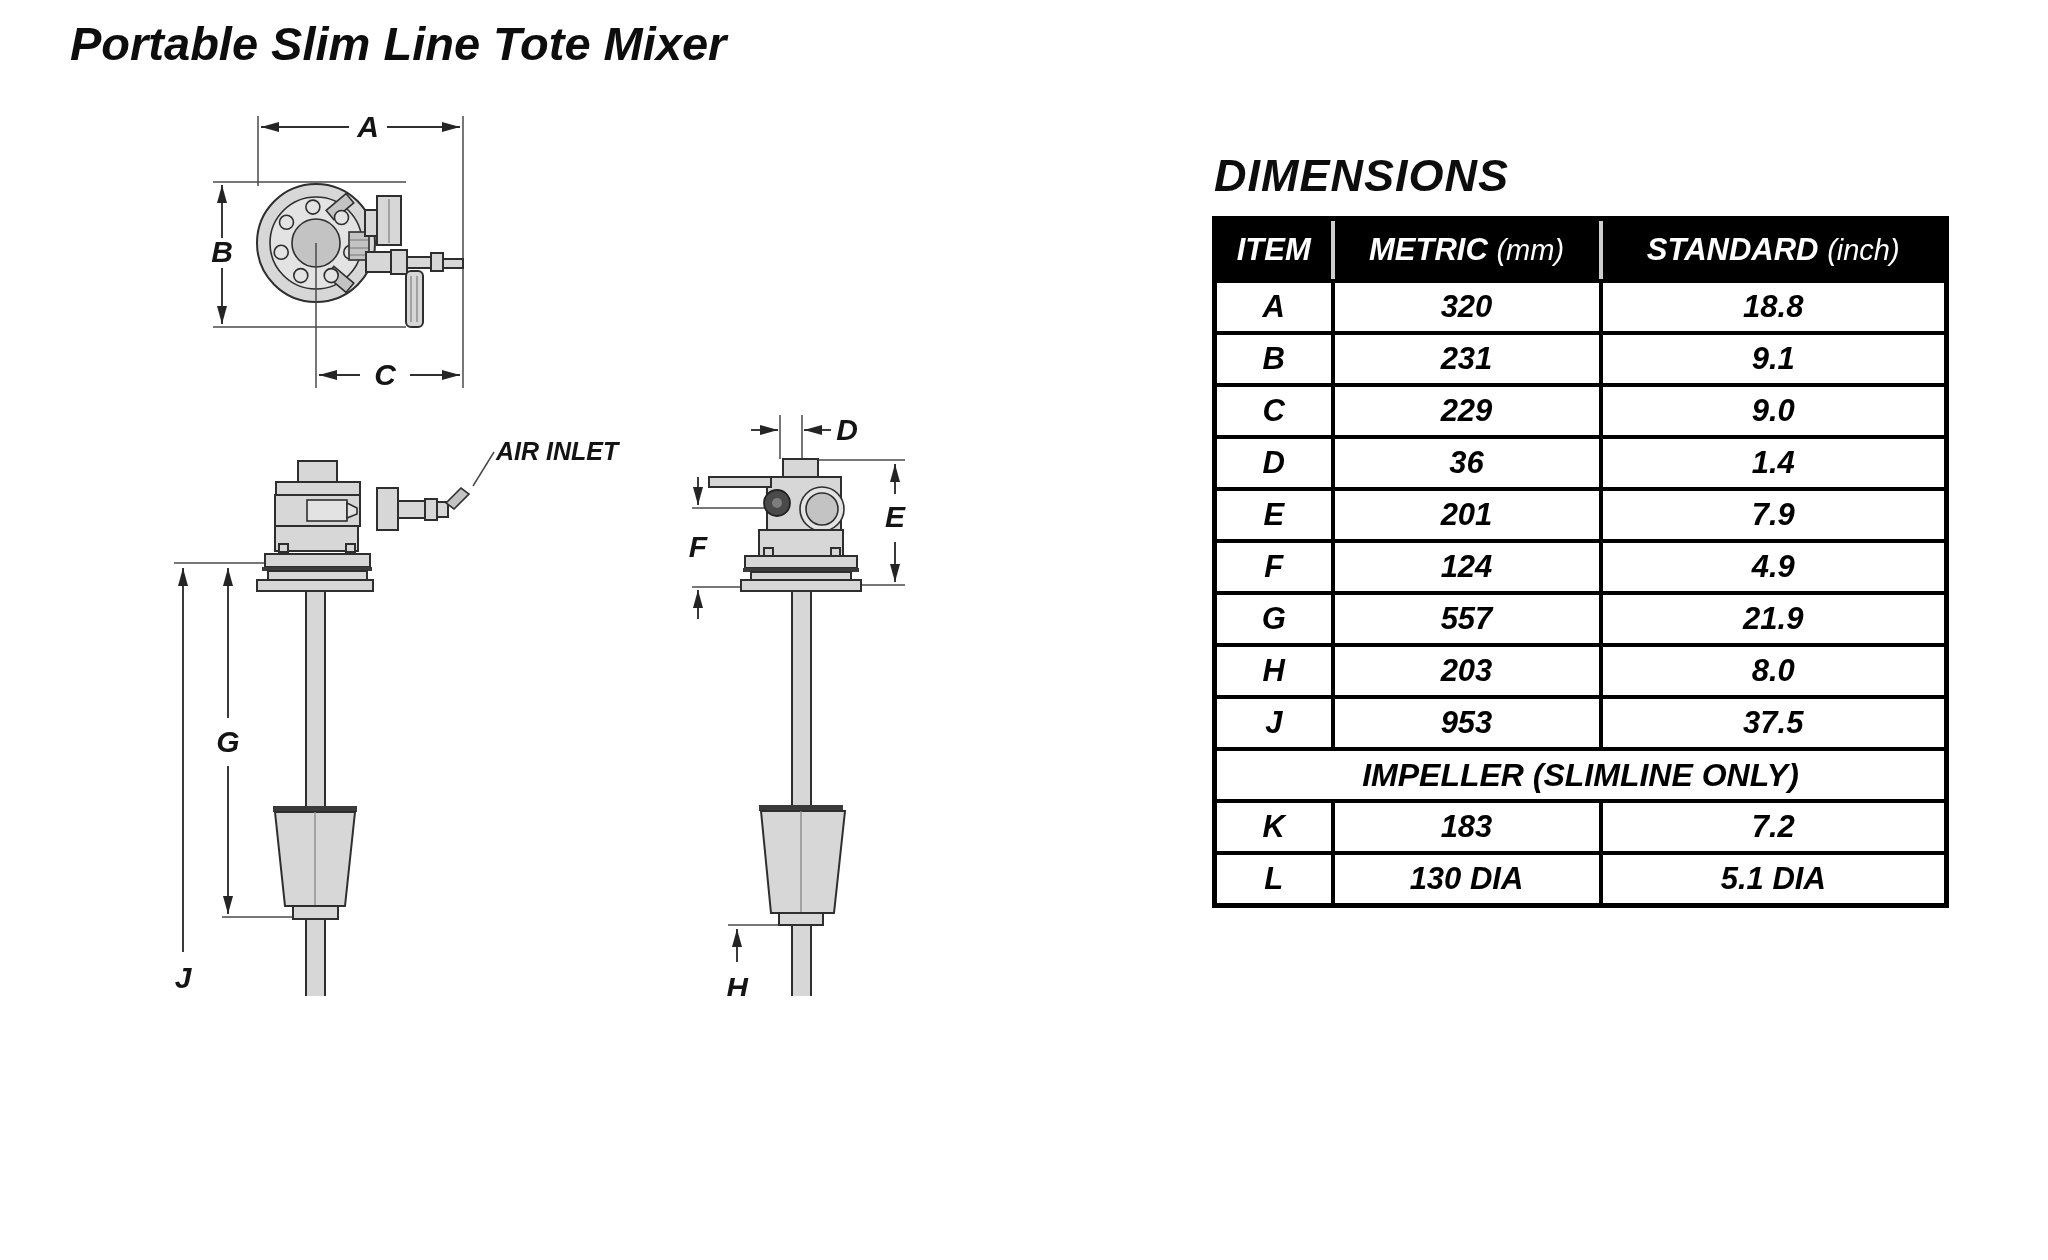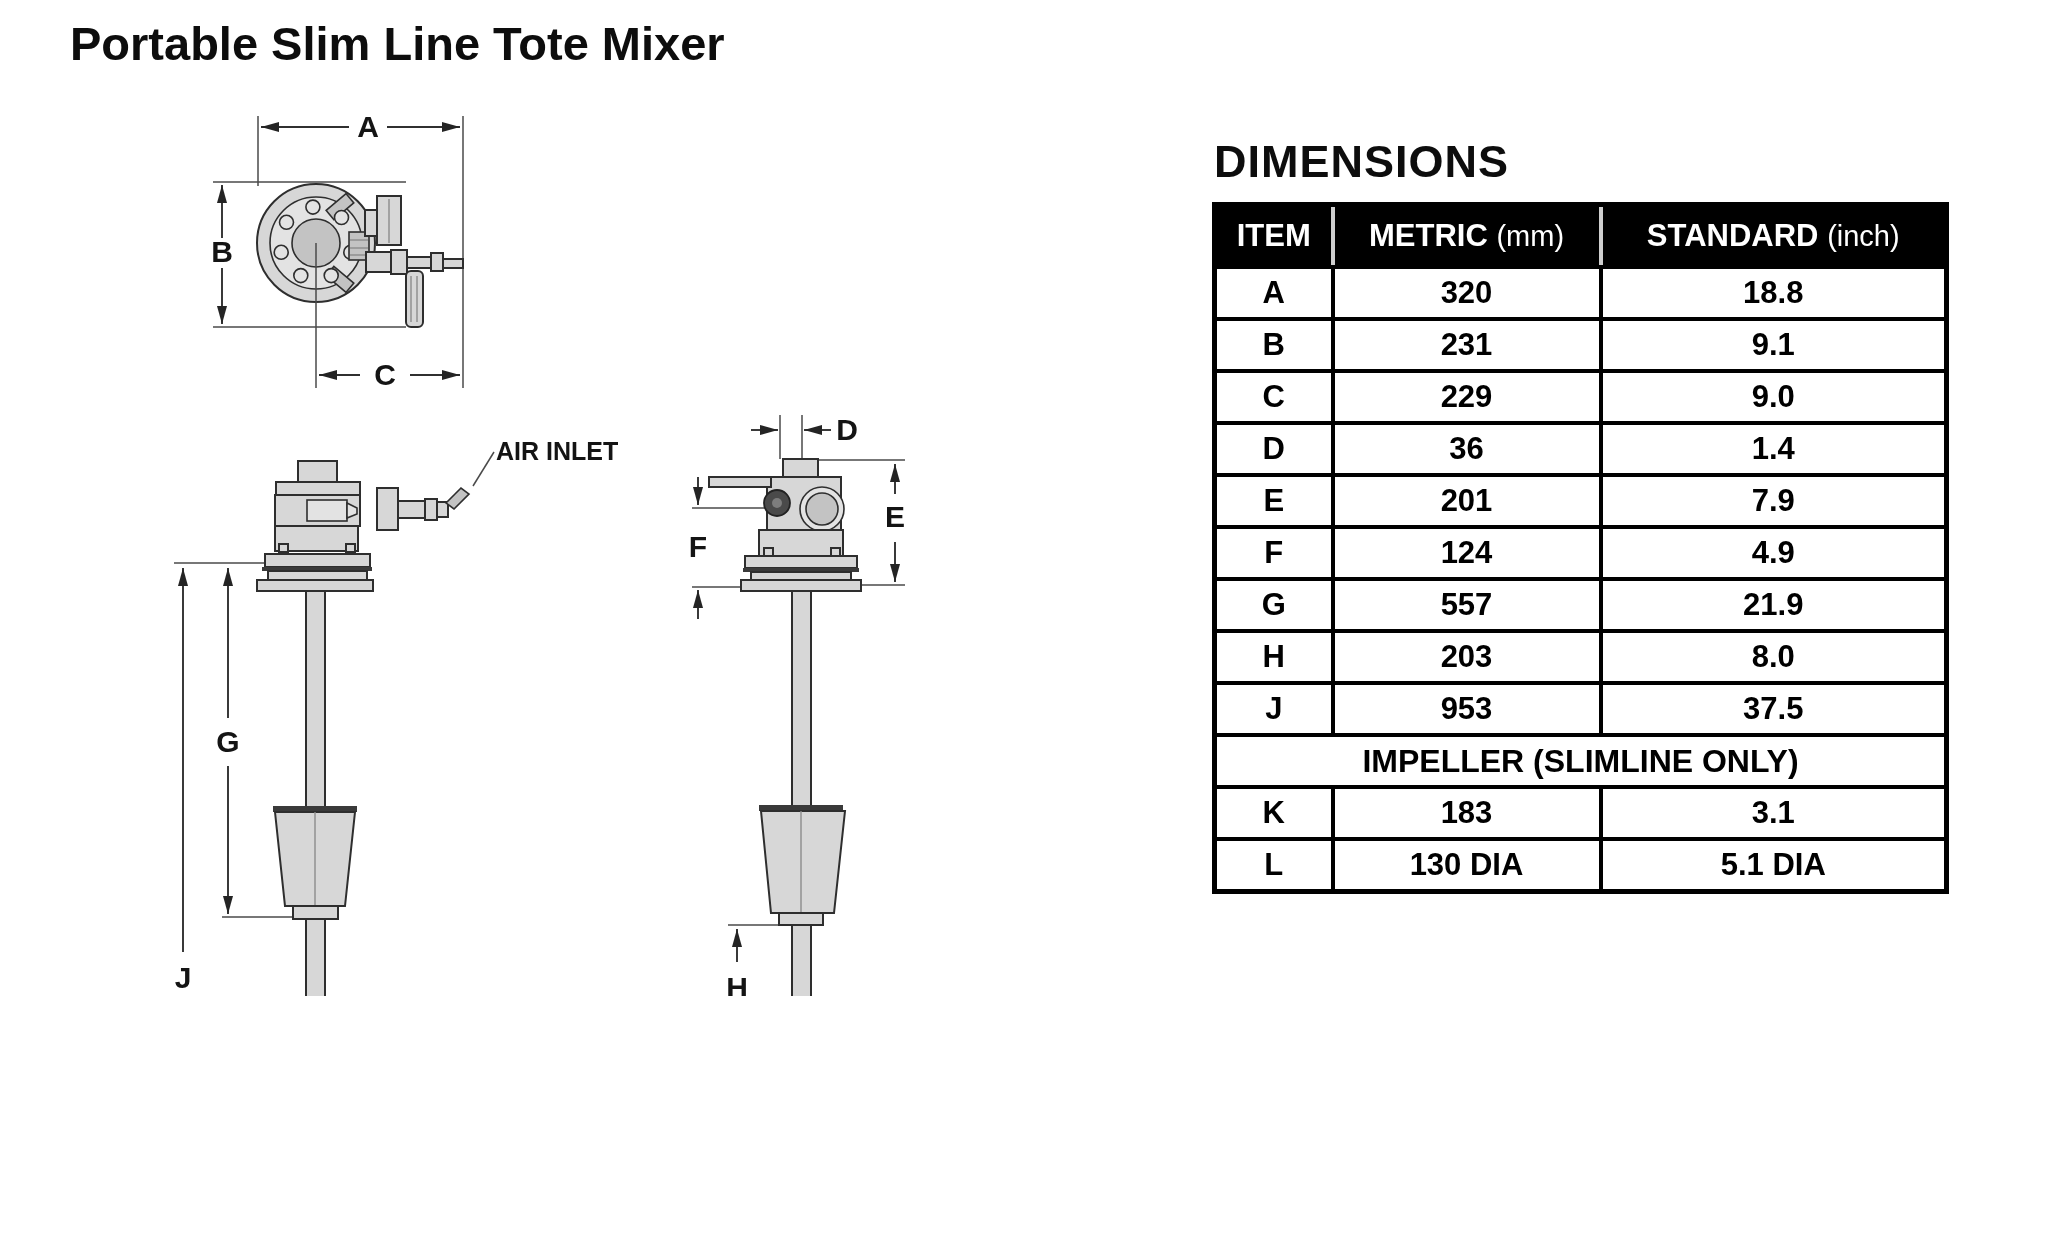--- a/index.html
+++ b/index.html
@@ -1,20 +1,20 @@
 <!DOCTYPE html>
 <html><head>
 <meta charset="utf-8">
 <style>
   html,body{margin:0;padding:0;background:#ffffff;}
   body{width:2048px;height:1260px;position:relative;font-family:"Liberation Sans",sans-serif;color:#111;}
-  .page{position:absolute;left:0;top:0;width:2048px;height:996px;background:#fff;overflow:hidden;}
+  .page{position:absolute;left:0;top:0;width:2048px;height:996px;background:#fff;overflow:hidden;font-style:italic;}
   .page-title{position:absolute;left:70px;top:16px;font-size:47px;font-weight:bold;letter-spacing:0px;color:#0d0d0d;white-space:nowrap;}
   .drawing-svg{position:absolute;left:0;top:0;}
-  .dims-panel{position:absolute;left:1212px;top:136px;width:732px;}
+  .dims-panel{position:absolute;left:1212px;top:150px;width:732px;}
   .dims-heading{font-size:45px;font-weight:bold;margin:0 0 14px 2px;letter-spacing:1px;color:#0d0d0d;}
   table.dims{border-collapse:collapse;width:732px;border:5px solid #000;table-layout:fixed;padding-left:35px;}
   table.dims th, table.dims td{padding:0;margin:0;}
   table.dims th{background:#000;color:#fff;height:58px;font-size:31px;font-weight:bold;text-align:center;border:4px solid #000;}
   table.dims th.div{border-right:4px solid #cfcfcf;}
   table.dims th .unit{font-weight:normal;font-size:29px;}
   table.dims td{border:4px solid #000;background:#fff;color:#000;font-size:31px;font-weight:bold;text-align:center;height:48px;}
   table.dims tr.section td{height:48px;font-size:32px;}
   
   .part{fill:#d7d7d7;stroke:#2e2e2e;stroke-width:2;}
@@ -267,21 +267,21 @@
           <td>J</td>
           <td>953</td>
           <td>37.5</td>
         </tr>
         <tr class="section">
           <td colspan="3">IMPELLER (SLIMLINE ONLY)</td>
         </tr>
         <tr>
           <td>K</td>
           <td>183</td>
-          <td>3.1</td>
+          <td>7.2</td>
         </tr>
         <tr>
           <td>L</td>
           <td>130 DIA</td>
           <td>5.1 DIA</td>
         </tr>
       </tbody>
     </table>
   </div>
 </div>

